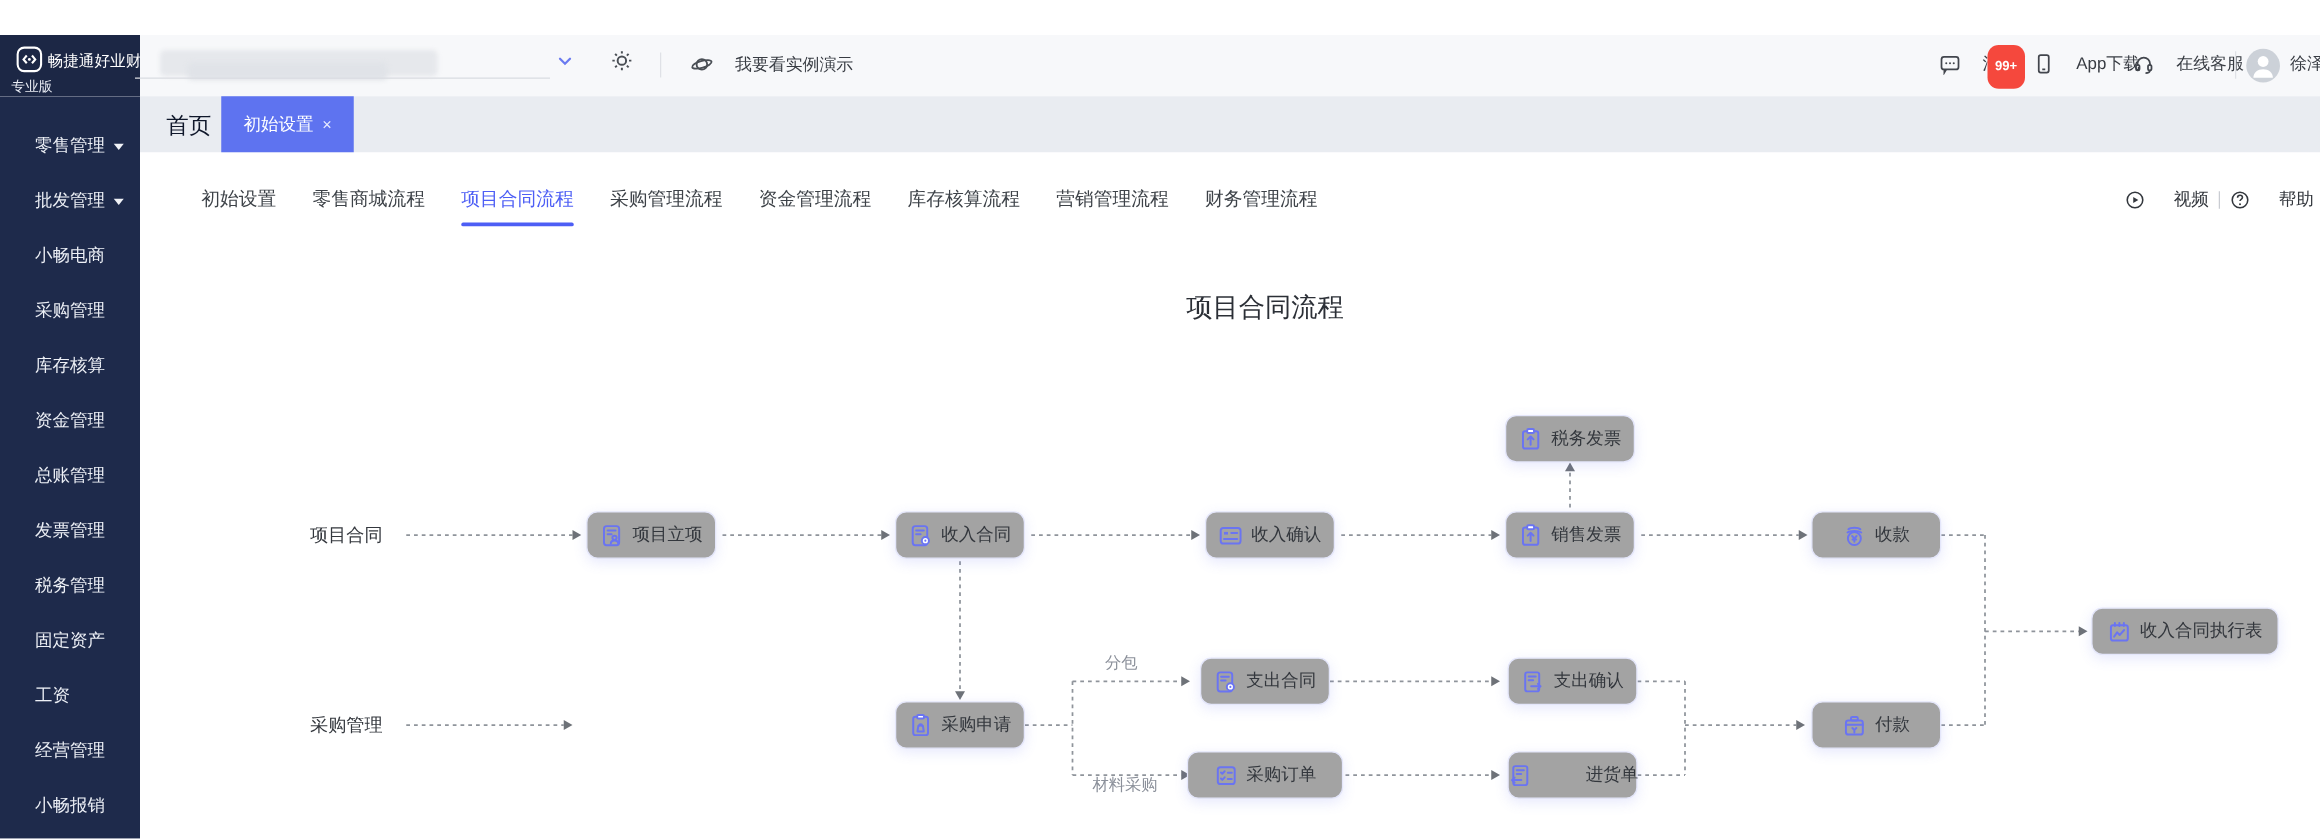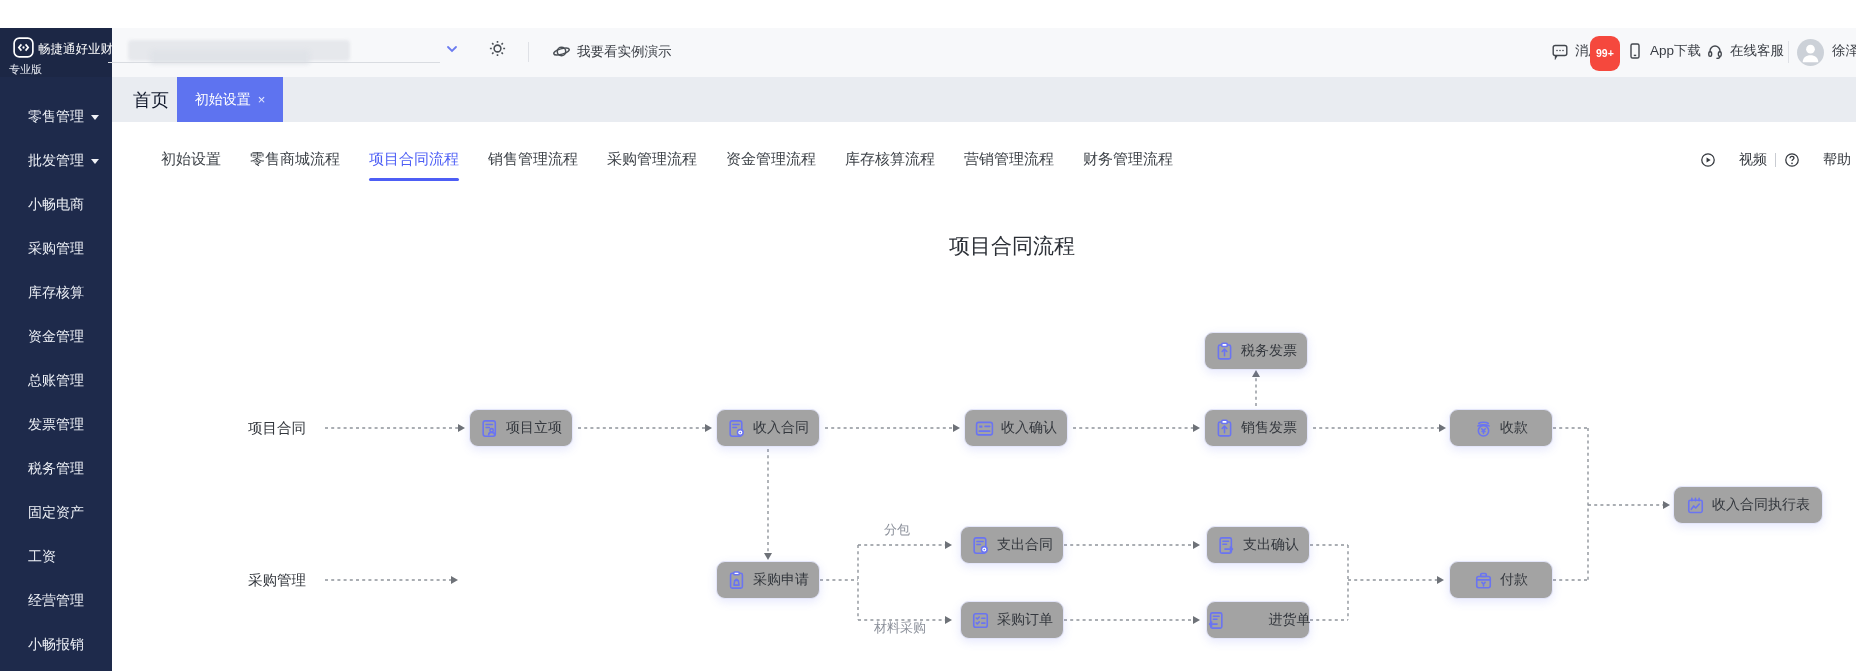--- a/index.html
+++ b/index.html
@@ -8,21 +8,21 @@
   
   .header{position:absolute;left:0;top:28px;width:1856px;height:49px;background:#f7f8fa;}
   .logo-block{position:absolute;left:0;top:0;width:112px;height:49px;background:#1c2745;color:#fff;overflow:hidden;}
   .logo-mark{position:absolute;left:11px;top:7px;}
   .logo-title{position:absolute;left:38px;top:13px;font-size:12.5px;white-space:nowrap;color:#fff;}
   .logo-sub{position:absolute;left:9px;top:34px;font-size:11px;color:#e8ebf3;}
   .blurbar{position:absolute;border-radius:4px;background:#e6e8ec;filter:blur(1.5px);}
   .sel-underline{position:absolute;left:108px;top:34px;width:332px;height:1px;background:#d9dce1;}
   .hdr-ic{position:absolute;display:flex;align-items:center;justify-content:center;}
   .hdr-divider{position:absolute;width:1px;background:#dfe1e6;}
-  .hdr-item{position:absolute;display:flex;align-items:center;gap:6px;font-size:13.5px;color:#383c43;white-space:nowrap;cursor:pointer;}
+  .hdr-item{position:absolute;display:flex;align-items:center;gap:17px;font-size:13.5px;color:#383c43;white-space:nowrap;cursor:pointer;}
   .badge{position:absolute;background:#f5483d;color:#fff;font-size:10.5px;font-weight:bold;border-radius:9px;padding:11px 6px;line-height:13px;}
   .avatar{position:absolute;width:27px;height:27px;border-radius:50%;background:#ccd1d8;display:flex;align-items:center;justify-content:center;overflow:hidden;}
 
   
   .tabrow{position:absolute;left:112px;top:77px;right:0;height:45px;background:#e9ecf1;}
   .tab-plain{position:absolute;left:21px;top:0;height:45px;display:flex;align-items:center;font-size:18px;color:#0f172a;cursor:pointer;}
   .tab-active{position:absolute;left:65px;top:0;width:106px;height:45px;background:#5e73f0;color:#fff;display:flex;align-items:center;justify-content:center;gap:7px;font-size:14px;cursor:pointer;}
   .tab-close{font-size:13px;color:#e8ebff;cursor:pointer;}
 
   
@@ -199,21 +199,20 @@
       <span>初始设置</span>
       <span class="tab-close">×</span>
     </div>
   </div>
 
   <div class="subtabbar">
     <div class="subtabs">
         <span class="subtab">初始设置</span>
         <span class="subtab">零售商城流程</span>
         <span class="subtab active">项目合同流程</span>
-        <span class="subtab">销售管理流程</span>
         <span class="subtab">采购管理流程</span>
         <span class="subtab">资金管理流程</span>
         <span class="subtab">库存核算流程</span>
         <span class="subtab">营销管理流程</span>
         <span class="subtab">财务管理流程</span>
       </div>
     <div class="subbar-right">
       <span class="sub-act">
         <span class="nico">
           <svg width="16" height="16" viewBox="0 0 18 18" fill="none" stroke="#33373d" stroke-width="1.4">
@@ -376,21 +375,21 @@
       <div class="flow-node" style="left: 1258px; top: 545px; width: 104px;">
         <span class="nico">
           <svg width="19" height="19" viewBox="0 0 18 18" fill="none" stroke="#6a74f2" stroke-width="1.5" stroke-linecap="round" stroke-linejoin="round">
             <rect x="3" y="1.8" width="10.6" height="14.4" rx="1.6"></rect>
             <path d="M5.6,5 H11 M5.6,7.8 H9"></path>
             <path d="M7.5,12.4 H14.6 M12.6,10.5 L14.6,12.4 L12.6,14.3"></path>
           </svg>
         </span>
         <span>支出确认</span>
       </div>
-      <div class="flow-node" style="left: 1012px; top: 620px; width: 104px;">
+      <div class="flow-node" style="left: 1012px; top: 620px; width: 125px;">
         <span class="nico">
           <svg width="19" height="19" viewBox="0 0 18 18" fill="none" stroke="#6a74f2" stroke-width="1.5" stroke-linecap="round" stroke-linejoin="round">
             <rect x="2.6" y="2.6" width="12.8" height="12.8" rx="2"></rect>
             <path d="M5,6.6 l1,1 l1.8,-1.9 M10.2,6.9 H13.2 M5,11.2 l1,1 l1.8,-1.9 M10.2,11.5 H13.2"></path>
           </svg>
         </span>
         <span>采购订单</span>
       </div>
       <div class="flow-node" style="left: 1258px; top: 620px; width: 104px; gap: 44px;">
         <span class="nico">

